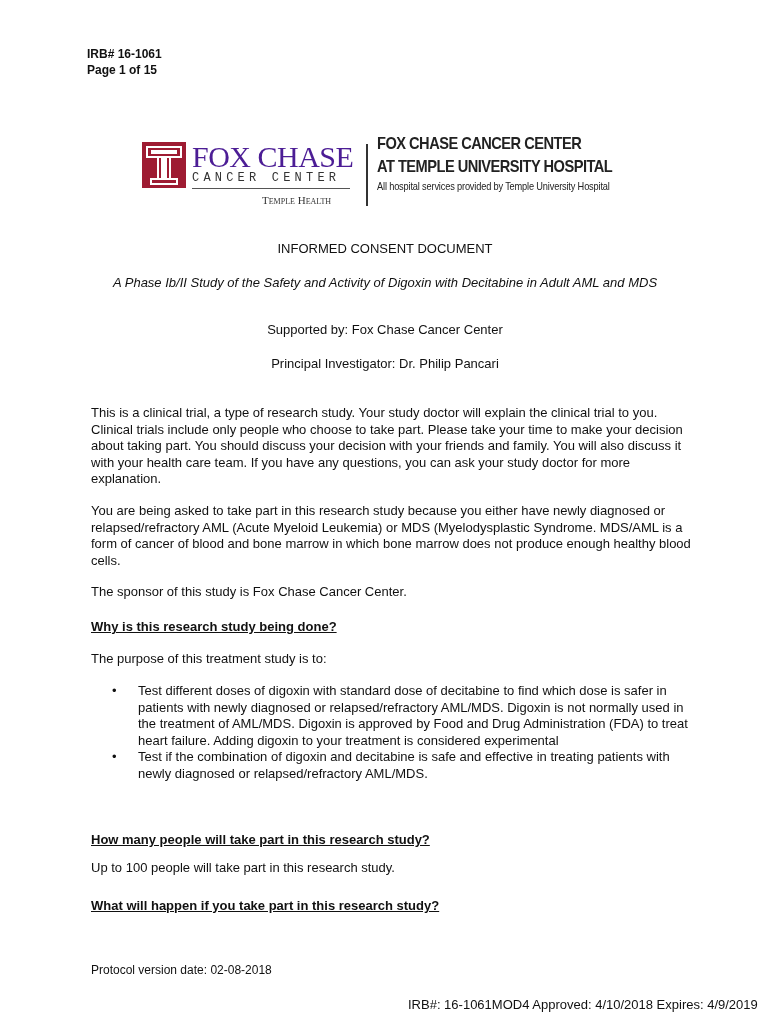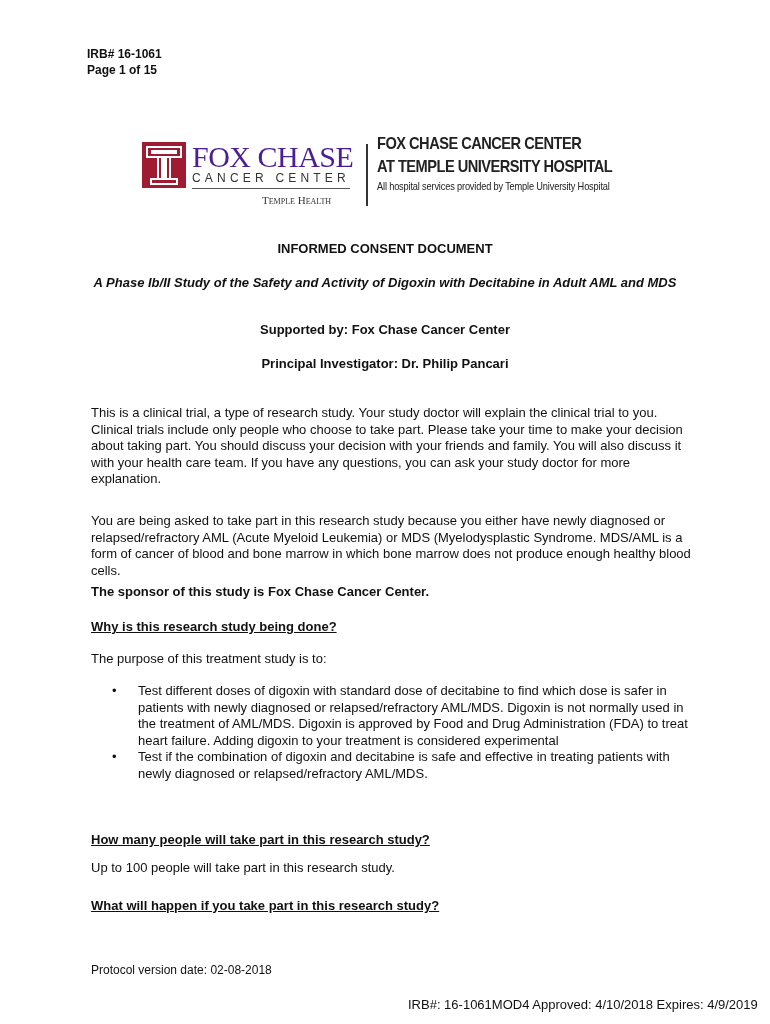--- a/index.html
+++ b/index.html
@@ -5,41 +5,41 @@
   html, body { margin: 0; padding: 0; background: #ffffff; }
   body { width: 770px; height: 1024px; position: relative; overflow: hidden;
          font-family: "Liberation Sans", sans-serif; color: #111; }
   .abs { position: absolute; }
   .irb-head { left: 87px; top: 46px; font-size: 12px; font-weight: bold; line-height: 16px; }
   .logo-left { left: 142px; top: 142px; width: 210px; height: 66px; }
   .t-box { position: absolute; left: 0; top: 0; width: 44px; height: 46px; background: #9e1b32; }
   .t-box svg { position: absolute; left: 0; top: 0; }
   .fc-name { position: absolute; left: 50px; top: -2px; font-family: "Liberation Serif", serif;
              font-size: 30px; letter-spacing: -0.5px; color: #4c1d95; white-space: nowrap; }
-  .fc-sub { position: absolute; left: 50px; top: 29px; font-family: Liberation Sans, sans-serif;
+  .fc-sub { position: absolute; left: 50px; top: 29px; font-family: Liberation Mono, monospace;
             font-size: 12px; letter-spacing: 4.2px; color: #333; white-space: nowrap; }
   .fc-rule { position: absolute; left: 50px; top: 46px; width: 158px; height: 1px; background: #555; }
   .fc-temple { position: absolute; left: 120px; top: 52px; font-family: "Liberation Serif", serif;
                font-size: 11px; font-variant: small-caps; color: #333; white-space: nowrap; }
   .logo-divider { left: 366px; top: 144px; width: 2px; height: 62px; background: #333; }
   .logo-right { left: 377px; top: 132px; }
   .lr-line1, .lr-line2 { font-family: "Liberation Sans", sans-serif; font-weight: bold; font-size: 17px;
                          letter-spacing: -0.6px; color: #222; white-space: nowrap; line-height: 23px;
                          transform: scaleX(0.86); transform-origin: left; }
   .lr-line3 { font-family: "Liberation Sans", sans-serif; font-size: 11px; color: #222; white-space: nowrap;
               margin-top: 2px; transform: scaleX(0.84); transform-origin: left; letter-spacing: -0.2px; }
-  .center { left: 80px; width: 610px; text-align: center; font-size: 13px; font-weight: bold; }
+  .center { left: 80px; width: 610px; text-align: center; font-size: 13px; font-weight: normal; }
   .title { top: 241px; }
   .study-title { top: 274px; font-style: italic; line-height: 17px; }
   .supported { top: 322px; }
   .pi { top: 356px; }
   .body-text { left: 91px; width: 600px; font-size: 13px; line-height: 16.5px; }
   .p1 { top: 405px; }
-  .p2 { top: 503px; margin-top: 10px; }
-  .p3 { top: 584px; font-weight: bold; }
+  .p2 { top: 503px; }
+  .p3 { top: 584px; }
   .h-q { left: 91px; font-size: 13px; font-weight: bold; text-decoration: underline; }
   .h1 { top: 619px; }
   .p4 { top: 651px; }
   .bullets { left: 112px; top: 683px; width: 580px; margin: 0; padding: 0; list-style: none; font-size: 13px; line-height: 16.5px; }
   .bullets li { position: relative; padding-left: 26px; }
   .bullet-dot { position: absolute; left: 0; top: 0; }
   .h2 { top: 832px; }
   .p5 { top: 860px; }
   .h3 { top: 898px; }
   .footer-left { left: 91px; top: 963px; font-size: 12px; }

